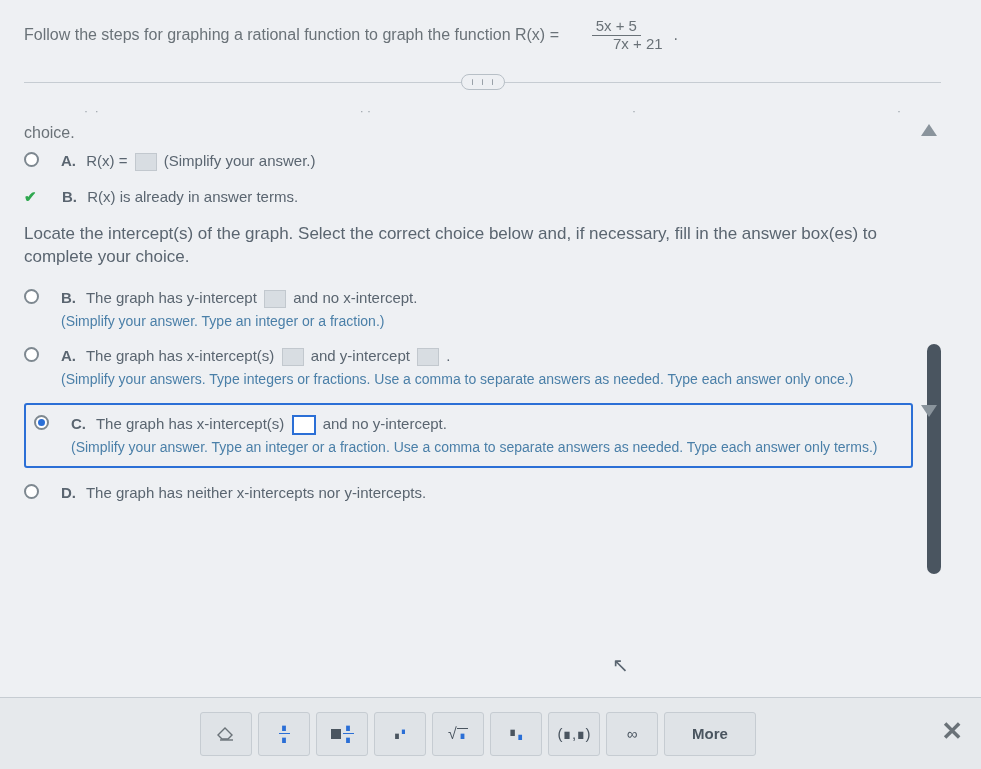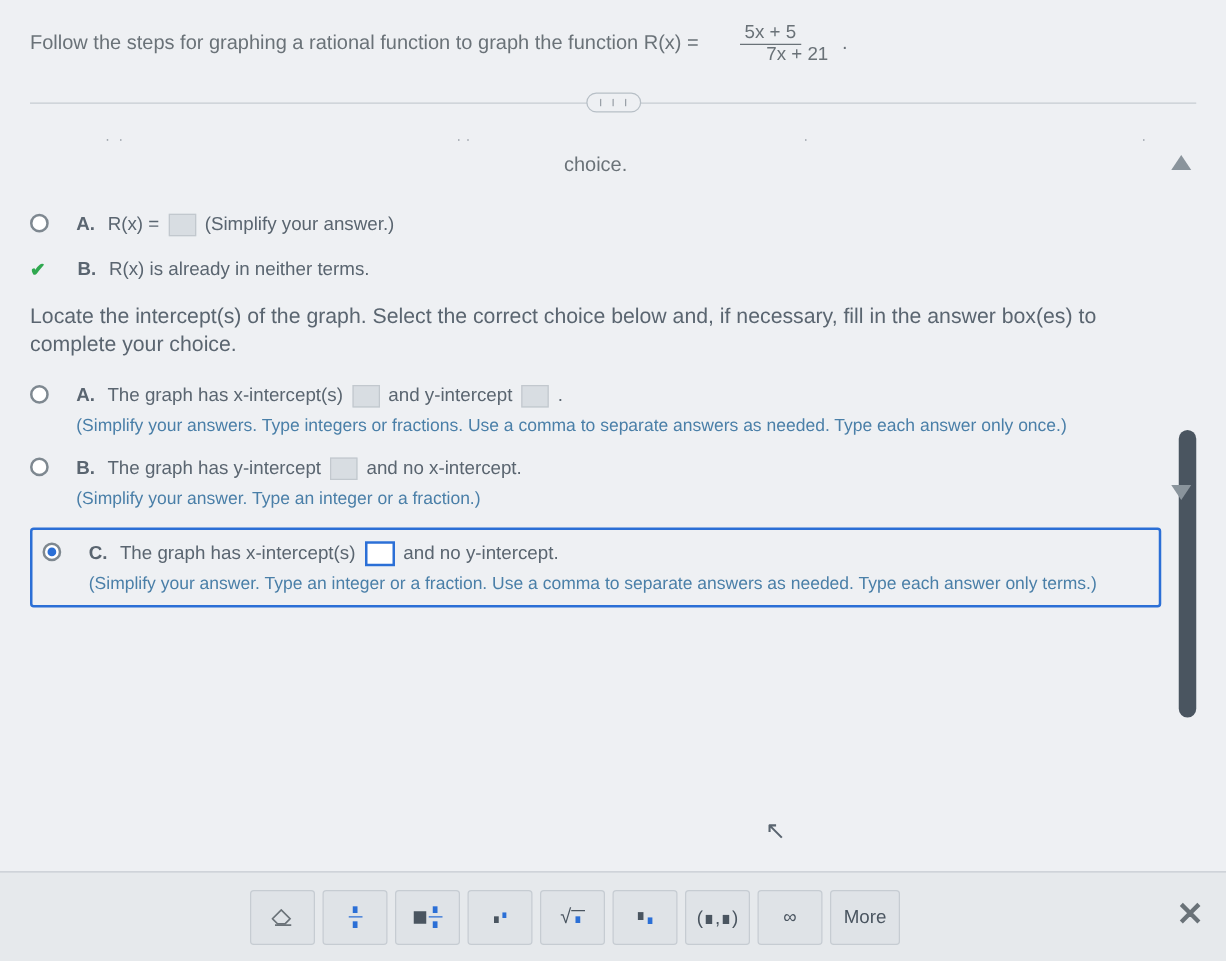--- a/index.html
+++ b/index.html
@@ -9,21 +9,21 @@
     width: 981px;
     height: 769px;
     overflow: hidden;
     color: #5a6570;
   }
   .page {
     background: #eef0f3;
     width: 100%;
     height: 100%;
     position: relative;
-    padding: 18px 24px 0 24px;
+    padding: 18px 40px 0 24px;
   }
   .prompt {
     font-size: 16px;
     color: #6a7278;
     display: flex;
     align-items: center;
     gap: 4px;
     flex-wrap: wrap;
   }
   .frac {
@@ -79,22 +79,21 @@
     right: 4px; top: 0;
     width: 0; height: 0;
     border-left: 8px solid transparent;
     border-right: 8px solid transparent;
     border-bottom: 12px solid #8a949c;
     cursor: pointer;
   }
   .choice-label {
     font-size: 16px;
     color: #6a7278;
-    margin: 6px 0 27px 0;
-    text-align: center;
+    margin: 6px 0 8px 0;
   }
   .opt {
     display: flex;
     align-items: flex-start;
     gap: 22px;
     margin-bottom: 14px;
     font-size: 15px;
     color: #5a6570;
   }
   .opt .radio {
@@ -190,21 +189,21 @@
     background: #dfe3e7;
     border: 1px solid #c6ccd2;
     border-radius: 3px;
     display: flex;
     align-items: center;
     justify-content: center;
     font-size: 15px;
     color: #4a5560;
     cursor: pointer;
   }
-  .tool-btn.more { width: 56px; }
+  .tool-btn.more { width: 92px; font-weight: bold; }
   .tool-frac {
     display:flex;flex-direction:column;align-items:center;font-size:11px;line-height:1;
   }
   .tool-frac .tn{border-bottom:1px solid #2b6fd6;padding:0 2px;color:#2b6fd6;}
   .tool-frac .td{padding:0 2px;color:#2b6fd6;}
   .tool-mixed{display:flex;align-items:center;gap:2px;}
   .tool-mixed .whole{width:10px;height:10px;background:#4a5560;}
   .tool-sup{font-size:11px;} .tool-sup sup{color:#2b6fd6;}
   .tool-sqrt{font-size:16px;}
   .tool-sub{font-size:13px;} .tool-sub sub{color:#2b6fd6;}
@@ -268,63 +267,70 @@
         <span>R(x) =</span>
         <span class="blank"></span>
         <span>(Simplify your answer.)</span>
       </div>
     </div>
 
     <div class="opt">
       <div class="check">✔</div>
       <div class="opt-body">
         <span class="letter">B.</span>
-        <span>R(x) is already in neither terms.</span>
+        <span>R(x) is already in answer terms.</span>
       </div>
     </div>
 
     <div class="q2-text">Locate the intercept(s) of the graph. Select the correct choice below and, if necessary, fill in the answer box(es) to complete your choice.</div>
+
+    <div class="opt">
+      <div class="radio"></div>
+      <div class="opt-body">
+        <span class="letter">B.</span>
+        <span>The graph has y-intercept</span>
+        <span class="blank"></span>
+        <span>and no x-intercept.</span>
+        <div class="instruction">(Simplify your answer. Type an integer or a fraction.)</div>
+      </div>
+    </div>
 
     <div class="opt">
       <div class="radio"></div>
       <div class="opt-body">
         <span class="letter">A.</span>
         <span>The graph has x-intercept(s)</span>
         <span class="blank"></span>
         <span>and y-intercept</span>
         <span class="blank"></span>
         <span>.</span>
         <div class="instruction">(Simplify your answers. Type integers or fractions. Use a comma to separate answers as needed. Type each answer only once.)</div>
-      </div>
-    </div>
-
-    <div class="opt">
-      <div class="radio"></div>
-      <div class="opt-body">
-        <span class="letter">B.</span>
-        <span>The graph has y-intercept</span>
-        <span class="blank"></span>
-        <span>and no x-intercept.</span>
-        <div class="instruction">(Simplify your answer. Type an integer or a fraction.)</div>
       </div>
     </div>
 
     <div class="selected-box">
       <div class="opt" style="margin-bottom:0">
         <div class="radio checked"></div>
         <div class="opt-body">
           <span class="letter">C.</span>
           <span>The graph has x-intercept(s)</span>
           <span class="blank active"></span>
           <span>and no y-intercept.</span>
           <div class="instruction">(Simplify your answer. Type an integer or a fraction. Use a comma to separate answers as needed. Type each answer only terms.)</div>
         </div>
       </div>
     </div>
 
+    <div class="opt">
+      <div class="radio"></div>
+      <div class="opt-body">
+        <span class="letter">D.</span>
+        <span>The graph has neither x-intercepts nor y-intercepts.</span>
+      </div>
+    </div>
 
     <div class="side-scroll"></div>
     <div class="down-arrow"></div>
   </div>
 
   <div class="toolbar">
     <div class="tool-btn">
       <svg width="18" height="14" viewBox="0 0 18 14">
         <polygon points="5,12 1,8 8,1 15,8 11,12" fill="none" stroke="#6a7278" stroke-width="1.4"></polygon>
         <line x1="3" y1="13" x2="16" y2="13" stroke="#6a7278" stroke-width="1.4"></line>

